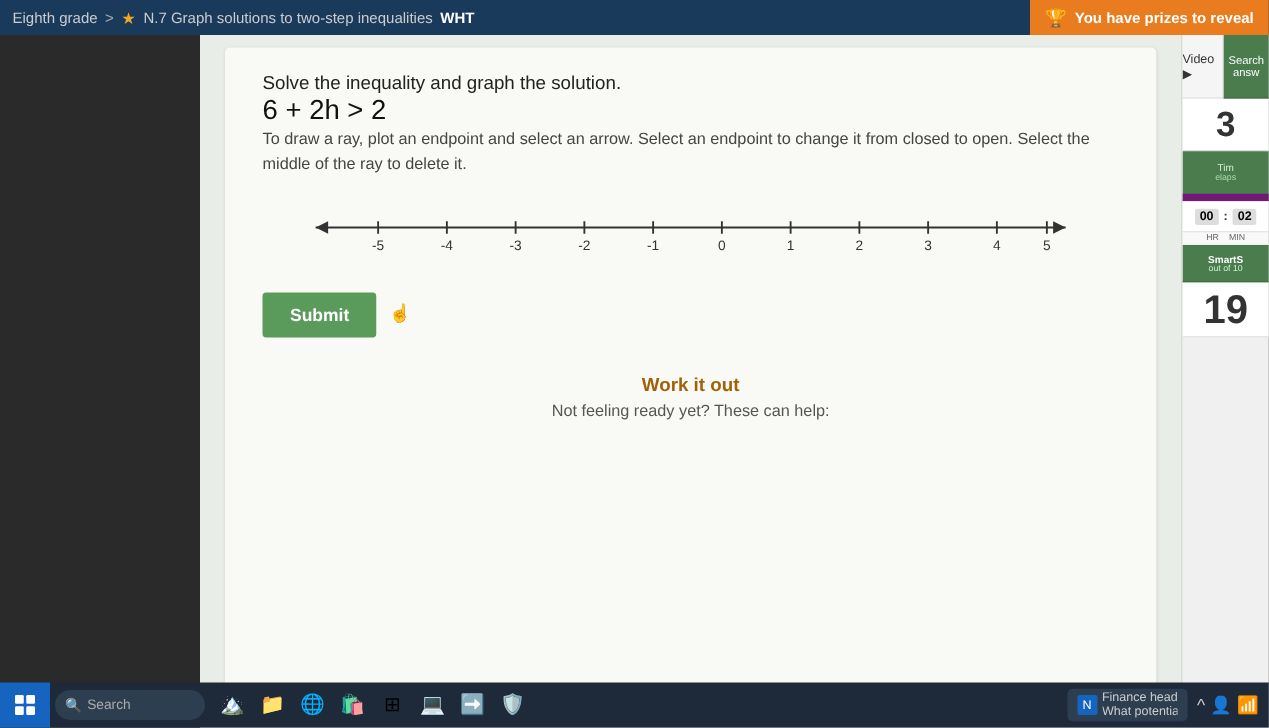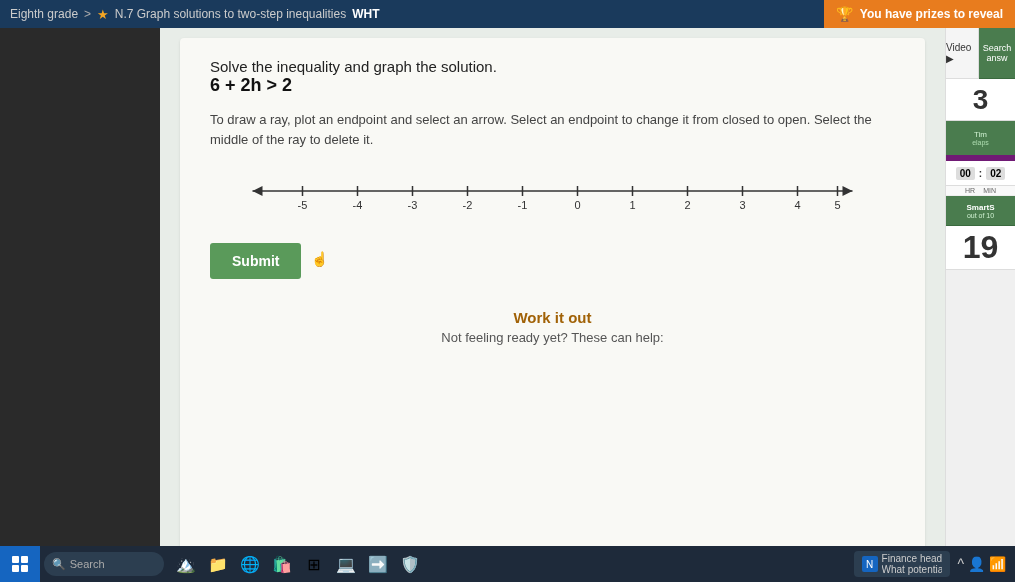--- a/index.html
+++ b/index.html
@@ -229,24 +229,23 @@
       position: relative;
       box-shadow: 0 1px 3px rgba(0,0,0,0.1);
     }
 
     .problem-instruction {
       font-size: 15px;
       color: #222;
     }
 
     .inequality {
-      font-size: 18px;
-      font-weight: bold;
+      font-size: 22px;
+      font-weight: normal;
       color: #111;
-      margin-bottom: 14px;
     }
 
     .hint-text {
       font-size: 13px;
       color: #444;
       margin-bottom: 20px;
       line-height: 1.5;
     }
 
     

